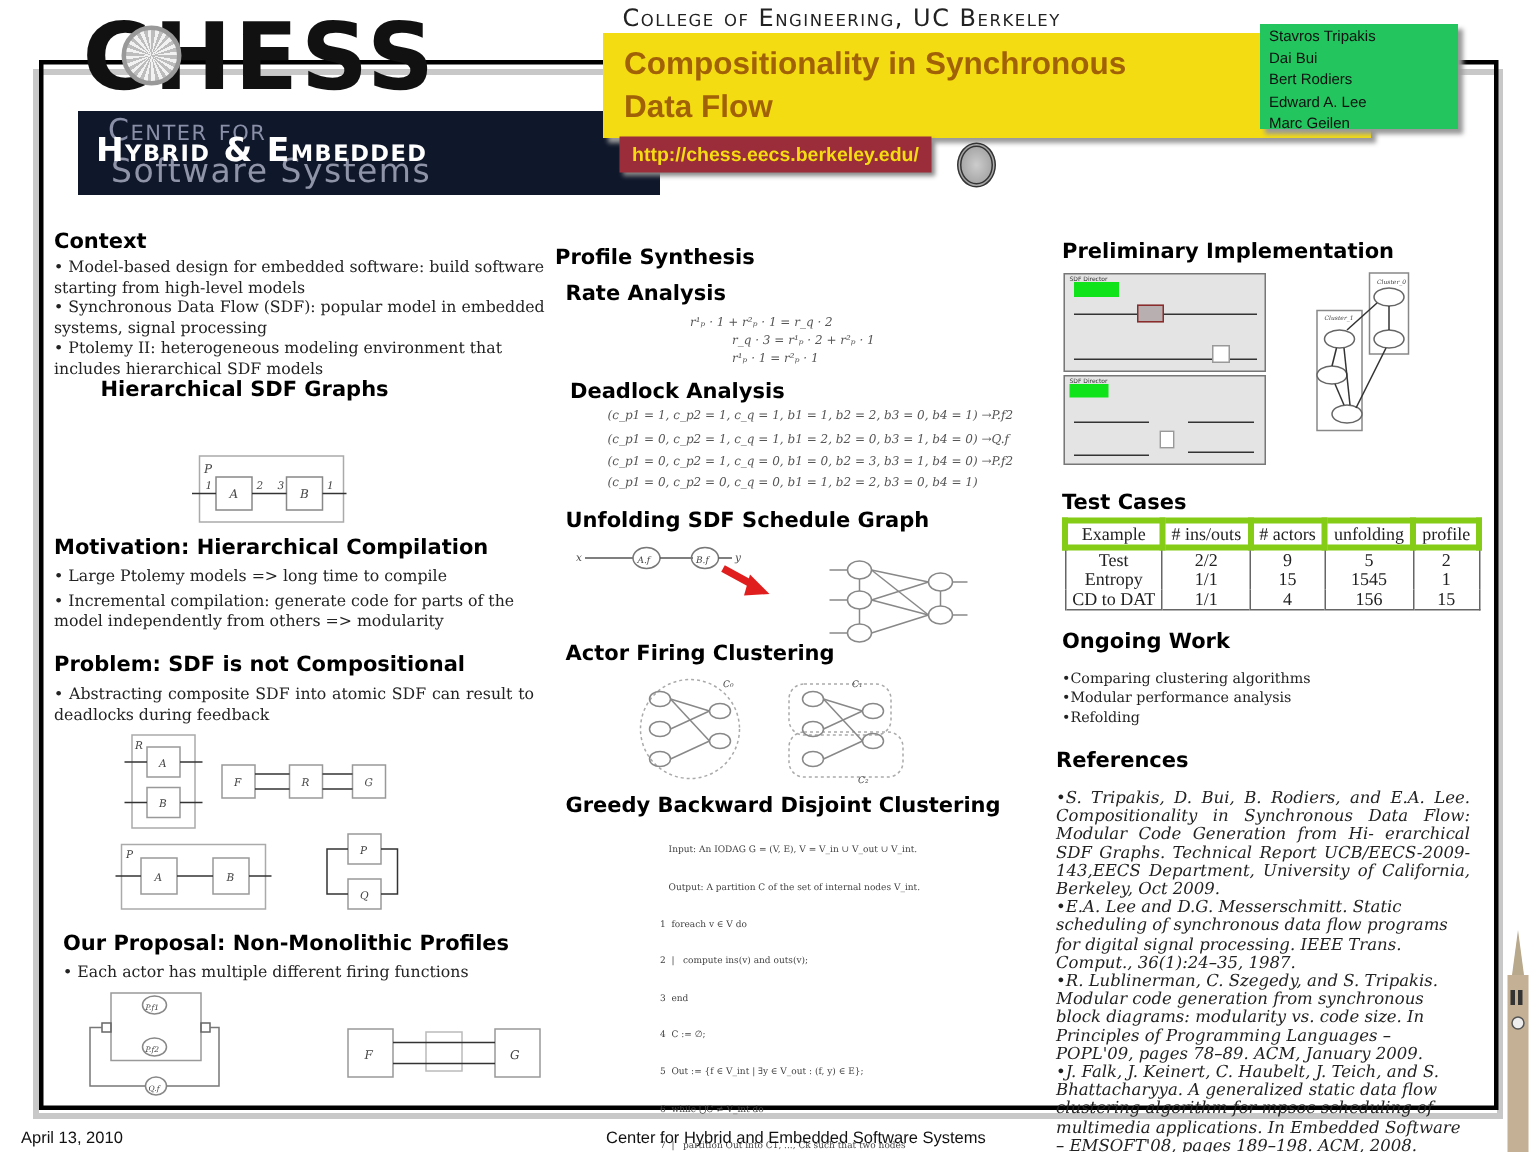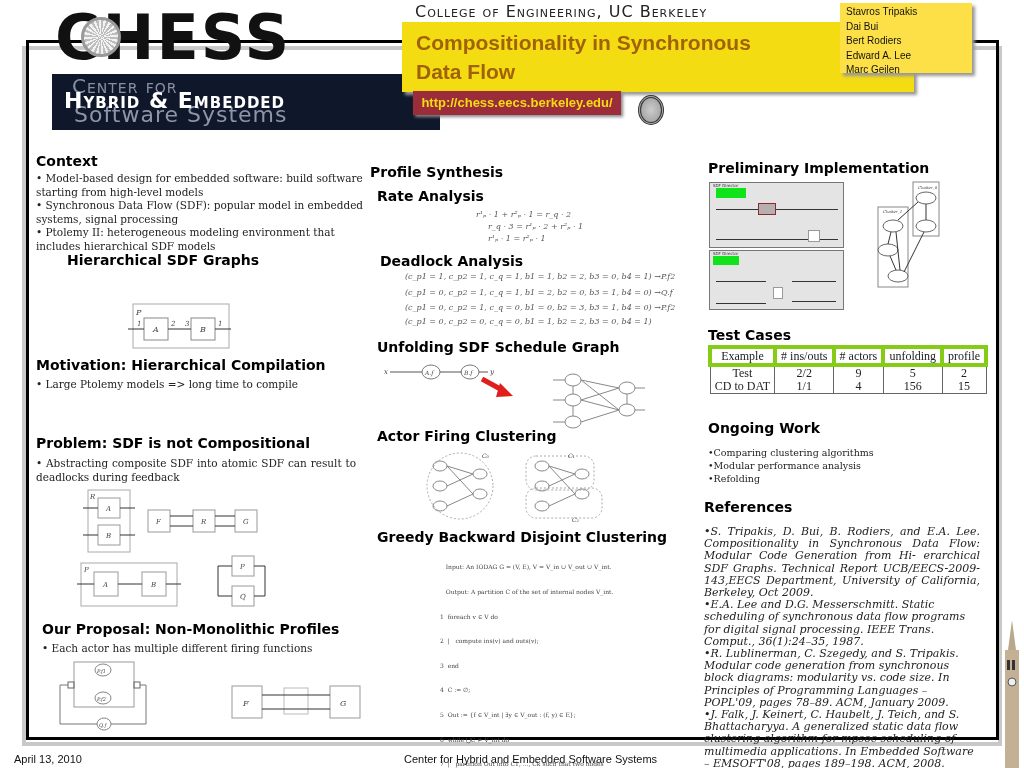--- a/index.html
+++ b/index.html
@@ -15,21 +15,21 @@
   .blue-band { position: absolute; left: 52px; top: 74px; width: 388px; height: 56px; background: #0f172a; }
   .blue-band .line1 { position: absolute; left: 20px; top: 0px; font-family: "DejaVu Sans", sans-serif; font-size: 20px; color: #8a8fa8; letter-spacing: 1px; font-variant: small-caps; }
   .blue-band .line2 { position: absolute; left: 12px; top: 14px; font-family: "DejaVu Sans", sans-serif; font-size: 22px; color: #fff; font-weight: bold; letter-spacing: 1px; font-variant: small-caps; }
   .blue-band .line3 { position: absolute; left: 22px; top: 28px; font-family: "DejaVu Sans", sans-serif; font-size: 22px; color: #9094a8; letter-spacing: 1px; }
 
   .college { position: absolute; left: 415px; top: 2px; font-family: "DejaVu Sans", sans-serif; font-size: 16px; color: #222; font-variant: small-caps; letter-spacing: 1px; }
   .title-box { position: absolute; left: 402px; top: 22px; width: 512px; height: 70px; background: #f4dc12; box-shadow: 3px 3px 3px #999; }
   .title-box .t { position: absolute; left: 14px; top: 6px; font-family: Liberation Sans, sans-serif; font-weight: bold; font-size: 21px; line-height: 29px; color: #a16207; }
   .url-box { position: absolute; left: 413px; top: 91px; width: 208px; height: 24px; background: #9b2c3a; box-shadow: 2px 2px 3px #888; color: #f4dc12; font-family: "Liberation Sans", sans-serif; font-weight: bold; font-size: 13px; line-height: 24px; text-align: center; }
   .seal { position: absolute; left: 638px; top: 95px; width: 26px; height: 30px; border-radius: 50%; border: 3px double #333; background: radial-gradient(#ccc, #999); }
-  .authors { position: absolute; left: 840px; top: 3px; width: 132px; height: 70px; background: #fde047; box-shadow: 3px 3px 3px #999; padding: 2px 6px; font-family: "Liberation Sans", sans-serif; font-size: 10px; line-height: 14.5px; color: #111; }
+  .authors { position: absolute; left: 840px; top: 16px; width: 132px; height: 70px; background: #22c55e; box-shadow: 3px 3px 3px #999; padding: 2px 6px; font-family: "Liberation Sans", sans-serif; font-size: 10px; line-height: 14.5px; color: #111; }
 
   
   .h { position: absolute; font-family: "DejaVu Sans", sans-serif; font-weight: bold; color: #000; font-size: 14px; white-space: nowrap; }
   .p { position: absolute; font-family: "DejaVu Serif", serif; font-size: 10.5px; line-height: 13.5px; color: #222; }
   .p.just { text-align: justify; }
 
   
   svg { position: absolute; overflow: visible; }
   svg text { font-family: "DejaVu Serif", serif; font-style: italic; fill: #444; }
 
@@ -98,20 +98,21 @@
     <line x1="87" y1="25" x2="103" y2="25" stroke="#333"></line>
   <text x="9" y="22" font-size="7" font-style="normal">1</text>
     <text x="43" y="22" font-size="7" font-style="normal">2</text>
     <text x="57" y="22" font-size="7" font-style="normal">3</text>
     <text x="90" y="22" font-size="7" font-style="normal">1</text>
 </svg>
 
 <div class="h" style="left:36px;top:357px;">Motivation: Hierarchical Compilation</div>
 <div class="p" style="left:36px;top:378px;width:328px;">
   <div style="margin-bottom:3px">• Large Ptolemy models =&gt; long time to compile</div>
+  <div>• Incremental compilation: generate code for parts of the model independently from others =&gt; modularity</div>
 </div>
 
 <div class="h" style="left:36px;top:435px;">Problem: SDF is not Compositional</div>
 <div class="p just" style="left:36px;top:457px;width:320px;">• Abstracting composite SDF into atomic SDF can result to deadlocks during feedback</div>
 
 <svg style="left:80px;top:488px;" width="230" height="120">
   <rect x="8" y="2" width="42" height="62" fill="none" stroke="#aaa"></rect>
     <text x="10" y="11" font-size="7">R</text>
   <rect x="18" y="10" width="22" height="20" fill="none" stroke="#999"></rect>
     <text x="26" y="23" font-size="7">A</text>
@@ -169,21 +170,21 @@
     <text x="11" y="20" font-size="8">F</text>
   <rect x="52" y="2" width="24" height="26" fill="none" stroke="#bbb"></rect>
   <rect x="98" y="0" width="30" height="32" fill="none" stroke="#999"></rect>
     <text x="108" y="20" font-size="8">G</text>
   <line x1="30" y1="9" x2="98" y2="9" stroke="#333"></line>
     <line x1="30" y1="23" x2="98" y2="23" stroke="#333"></line>
 </svg>
 
 <div class="h" style="left:370px;top:164px;">Profile Synthesis</div>
 <div class="h" style="left:377px;top:188px;">Rate Analysis</div>
-<div class="eq" style="left:476px;top:210px;">r¹ₚ · 1 + r²ₚ · 1 = r_q · 2</div>
+<div class="eq" style="left:460px;top:210px;">r¹ₚ · 1 + r²ₚ · 1 = r_q · 2</div>
 <div class="eq" style="left:488px;top:222px;">r_q · 3 = r¹ₚ · 2 + r²ₚ · 1</div>
 <div class="eq" style="left:488px;top:234px;">r¹ₚ · 1 = r²ₚ · 1</div>
 
 <div class="h" style="left:380px;top:253px;">Deadlock Analysis</div>
 <div class="eq" style="left:405px;top:272px;">(c_p1 = 1, c_p2 = 1, c_q = 1, b1 = 1, b2 = 2, b3 = 0, b4 = 1)  →P.f2</div>
 <div class="eq" style="left:405px;top:288px;">(c_p1 = 0, c_p2 = 1, c_q = 1, b1 = 2, b2 = 0, b3 = 1, b4 = 0)  →Q.f</div>
 <div class="eq" style="left:405px;top:303px;">(c_p1 = 0, c_p2 = 1, c_q = 0, b1 = 0, b2 = 3, b3 = 1, b4 = 0)  →P.f2</div>
 <div class="eq" style="left:405px;top:317px;">(c_p1 = 0, c_p2 = 0, c_q = 0, b1 = 1, b2 = 2, b3 = 0, b4 = 1)</div>
 
 <div class="h" style="left:377px;top:339px;">Unfolding SDF Schedule Graph</div>
@@ -341,20 +342,27 @@
   </thead>
   <tbody>
     <tr>
       <td>Test</td>
       <td>2/2</td>
       <td>9</td>
       <td>5</td>
       <td>2</td>
     </tr>
     <tr>
+      <td>Entropy</td>
+      <td>1/1</td>
+      <td>15</td>
+      <td>1545</td>
+      <td>1</td>
+    </tr>
+    <tr>
       <td>CD to DAT</td>
       <td>1/1</td>
       <td>4</td>
       <td>156</td>
       <td>15</td>
     </tr>
   </tbody>
 </table>
 
 <div class="h" style="left:708px;top:420px;">Ongoing Work</div>

